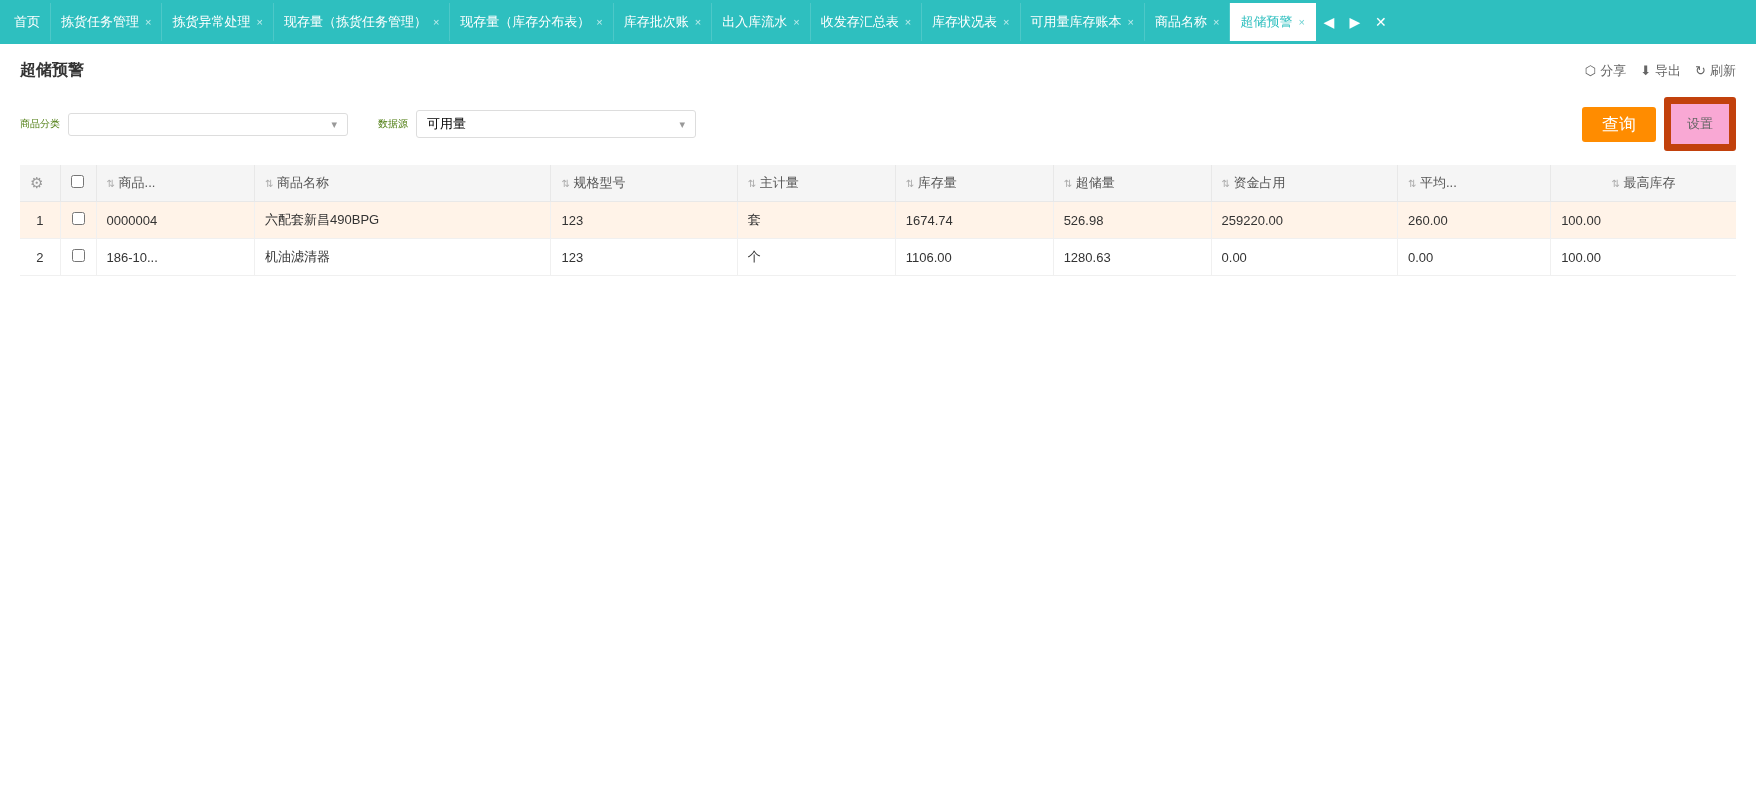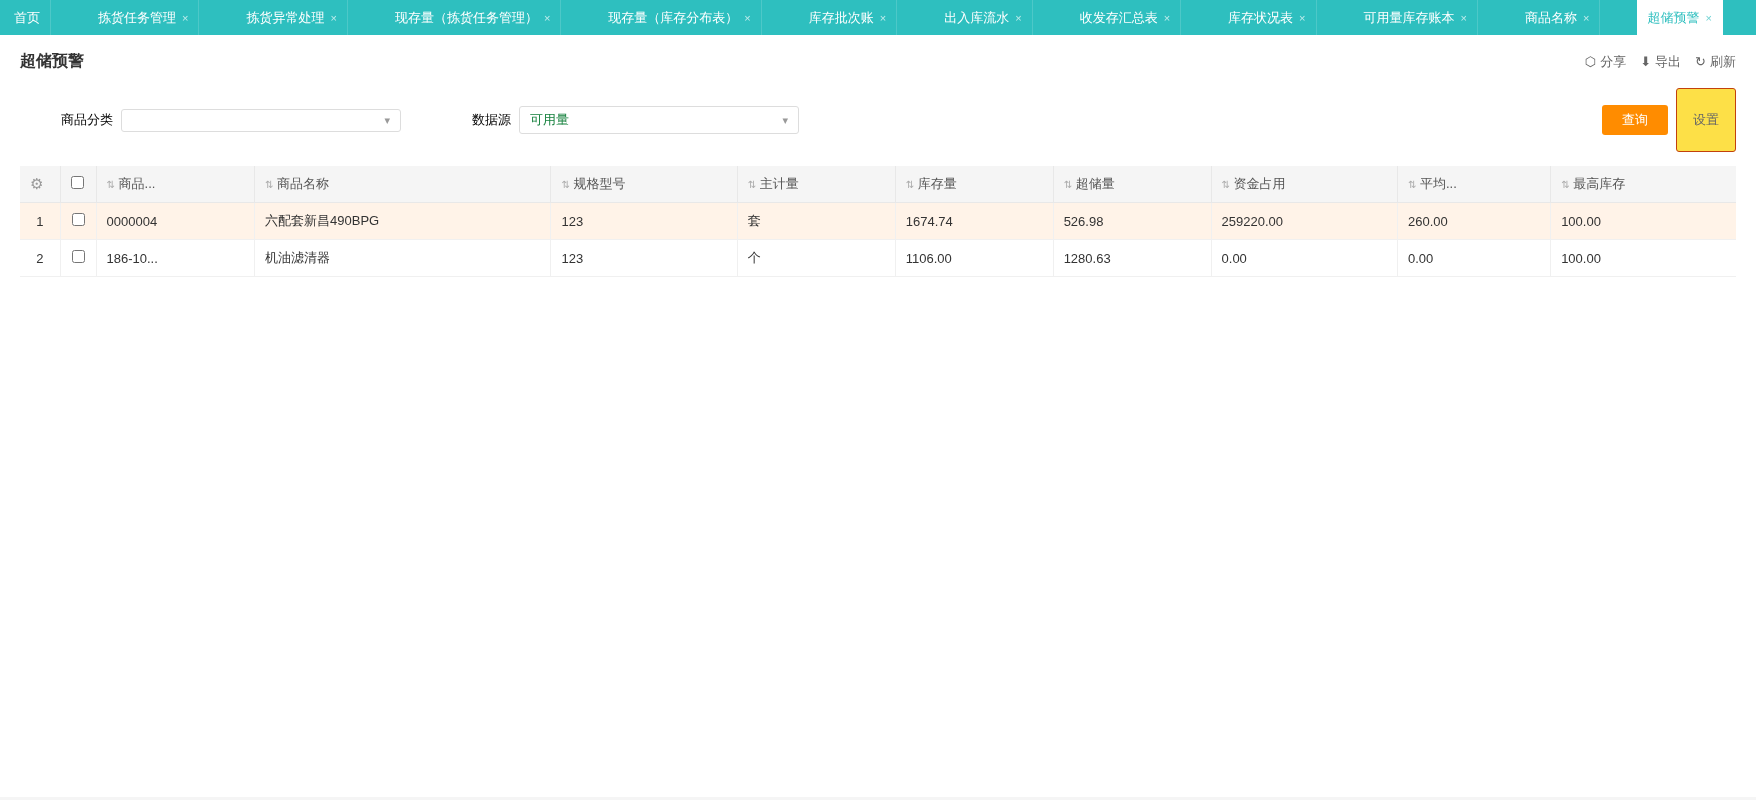--- a/index.html
+++ b/index.html
@@ -3,24 +3,23 @@
   <meta charset="utf-8">
   <style>
     * { box-sizing: border-box; margin: 0; padding: 0; }
     body { font-family: "Microsoft YaHei", "PingFang SC", Arial, sans-serif; font-size: 13px; background: #f5f5f5; color: #333; }
 
     
     .top-nav {
       display: flex;
       align-items: center;
       background: #2ebfbf;
-      height: 35px;
+      height: 44px;
       padding: 0 4px;
       overflow: hidden;
-      gap: 37px;
     }
     .nav-item {
       display: flex;
       align-items: center;
       padding: 0 10px;
       height: 38px;
       color: #fff;
       font-size: 13px;
       cursor: pointer;
       white-space: nowrap;
@@ -86,59 +85,58 @@
       gap: 30px;
       margin-bottom: 14px;
       flex-wrap: wrap;
     }
     .filter-item {
       display: flex;
       align-items: center;
       gap: 8px;
     }
     .filter-label {
-      color: #000000;
-      font-size: 13px;
+      color: #4d7c0f;
+      font-size: 10px;
       white-space: nowrap;
-      margin-left: 41px;
     }
     .filter-select {
       display: flex;
       align-items: center;
       border: 1px solid #ddd;
       border-radius: 3px;
       padding: 4px 10px;
       width: 280px;
       justify-content: space-between;
       cursor: pointer;
       background: #fff;
       font-size: 13px;
       color: #999;
     }
     .filter-select-value {
-      color: #15803d;
+      color: #000000;
     }
     .filter-select .chevron { color: #999; font-size: 11px; }
 
     .btn-query {
       background: #ff8c00;
       color: #fff;
       border: none;
       border-radius: 3px;
       padding: 6px 20px;
       cursor: pointer;
-      font-size: 13px;
+      font-size: 17px;
       margin-left: auto;
     }
     .btn-settings {
-      background: #fde047;
+      background: #f9a8d4;
       color: #666;
-      border: 1px solid #c2410c;
+      border: 7px solid #c2410c;
       border-radius: 3px;
-      padding: 22px 16px;
+      padding: 11px 16px;
       cursor: pointer;
       font-size: 13px;
       margin-left: 8px;
     }
 
     .filter-buttons {
       display: flex;
       align-items: center;
       margin-left: auto;
     }
@@ -155,21 +153,21 @@
     }
     .data-table thead th {
       padding: 9px 10px;
       text-align: left;
       color: #555;
       font-weight: normal;
       border-right: 1px solid #e8e8e8;
       white-space: nowrap;
       position: relative;
     }
-    .data-table thead th:last-child { border-right: none; }
+    .data-table thead th:last-child { border-right: none; text-align: center; }
 
     .data-table tbody tr { border-bottom: 1px solid #f0f0f0; }
     .data-table tbody tr.highlighted { background: #fff3e8; }
     .data-table tbody td {
       padding: 9px 10px;
       color: #333;
       border-right: 1px solid #f0f0f0;
     }
     .data-table tbody td:last-child { border-right: none; }
 

